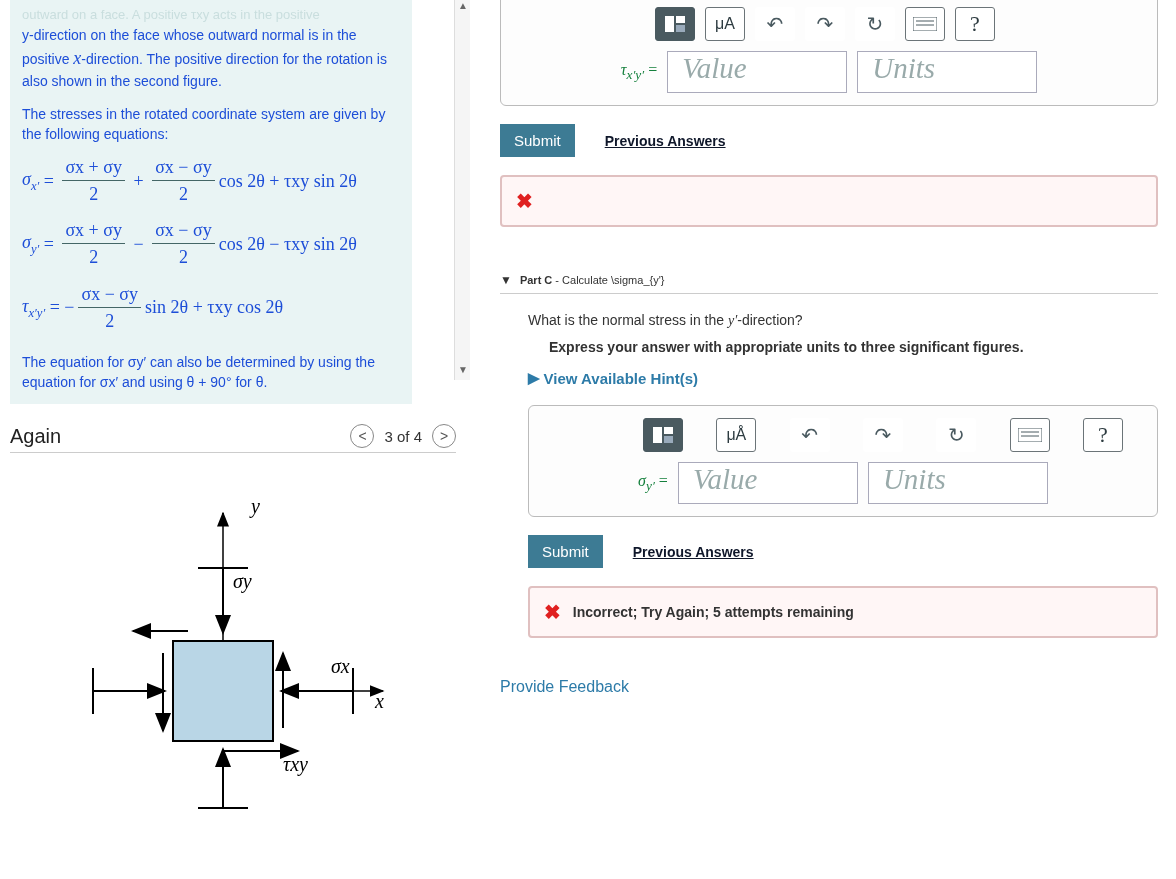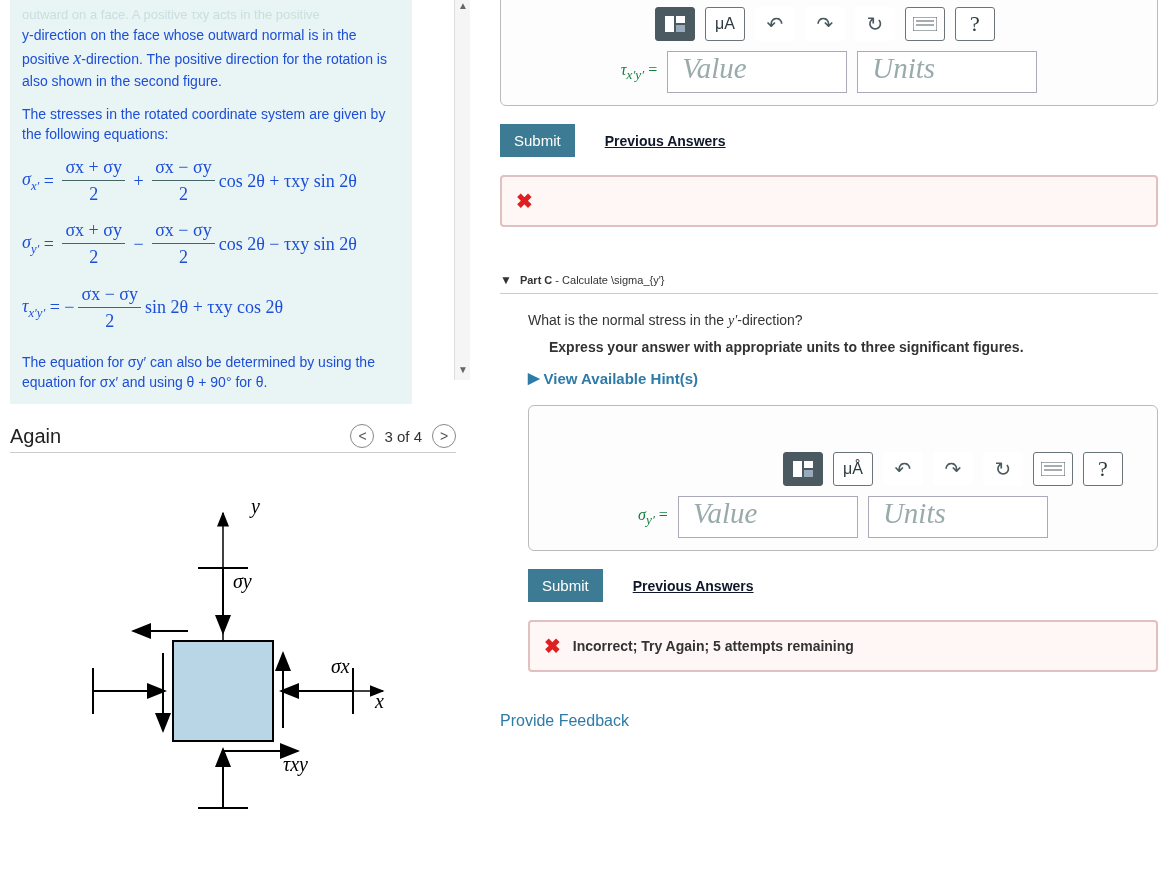--- a/index.html
+++ b/index.html
@@ -278,21 +278,21 @@
       <div class="question-text">
         <span>What is the normal stress in the </span><span class="prime">y′</span><span>-direction?</span>
       </div>
       <div class="instruction">Express your answer with appropriate units to three significant figures.</div>
       <div class="hints-link">
         <span>▶</span>
         <span>View Available Hint(s)</span>
       </div>
 
       <div class="answer-box">
-        <div class="toolbar" style="justify-content:flex-end; margin-left:100px; margin-right:20px;margin-top:34px;">
+        <div class="toolbar" style="justify-content:space-between; margin-left:100px; margin-right:20px;">
           <span class="tb-btn dark">
             <svg width="22" height="18">
                 <rect x="1" y="1" width="9" height="16" fill="#fff"></rect>
                 <rect x="12" y="1" width="9" height="7" fill="#fff"></rect>
                 <rect x="12" y="10" width="9" height="7" fill="#9ab"></rect>
               </svg>
           </span>
           <span class="tb-btn">μÅ</span>
           <span class="tb-btn noborder">↶</span>
           <span class="tb-btn noborder">↷</span>

